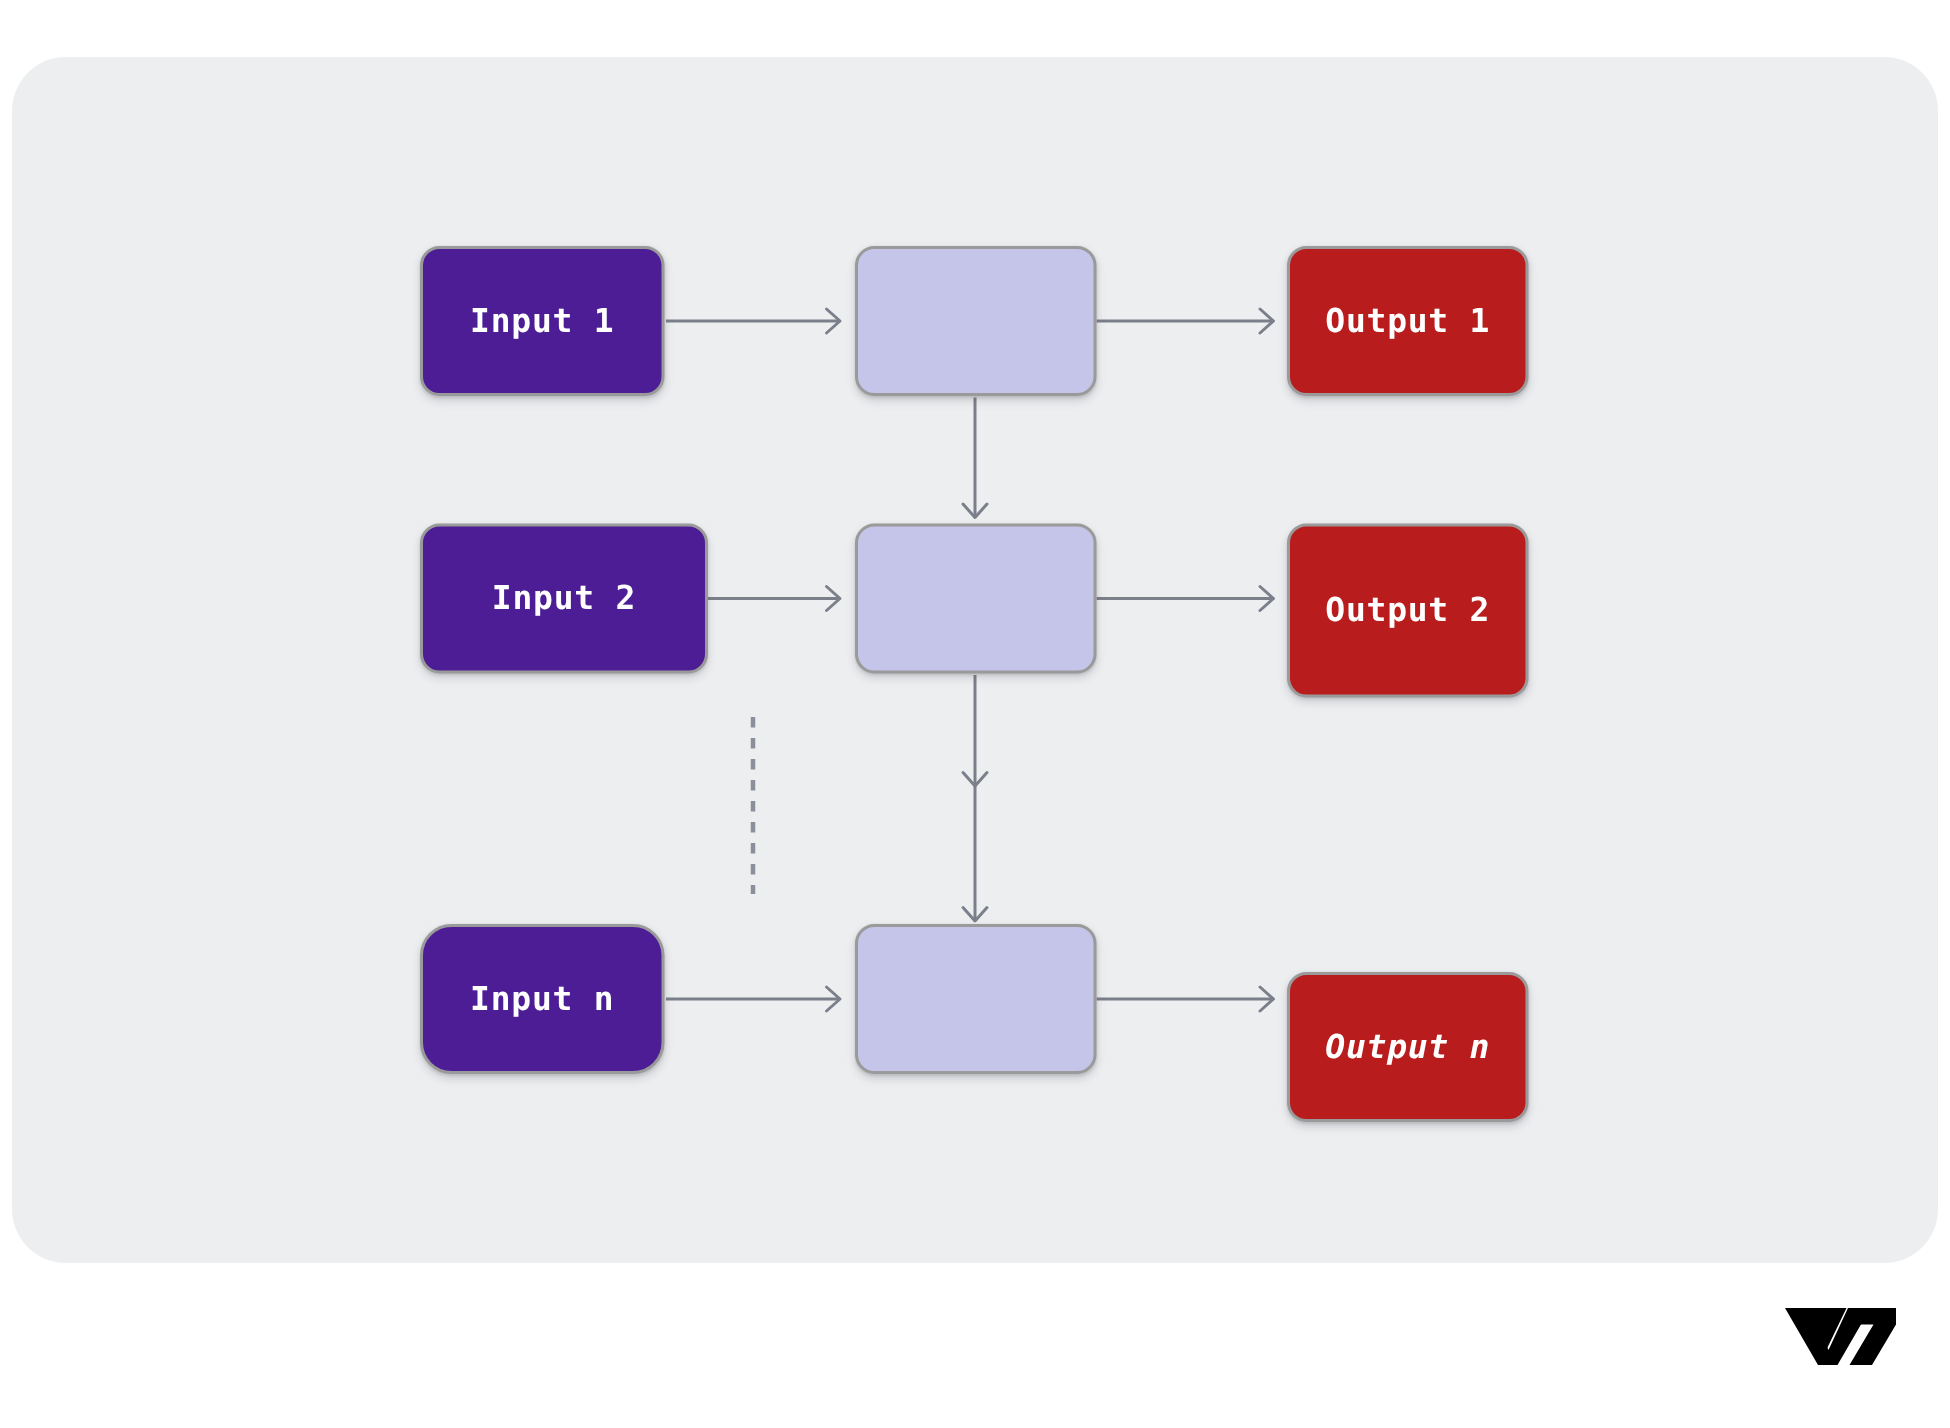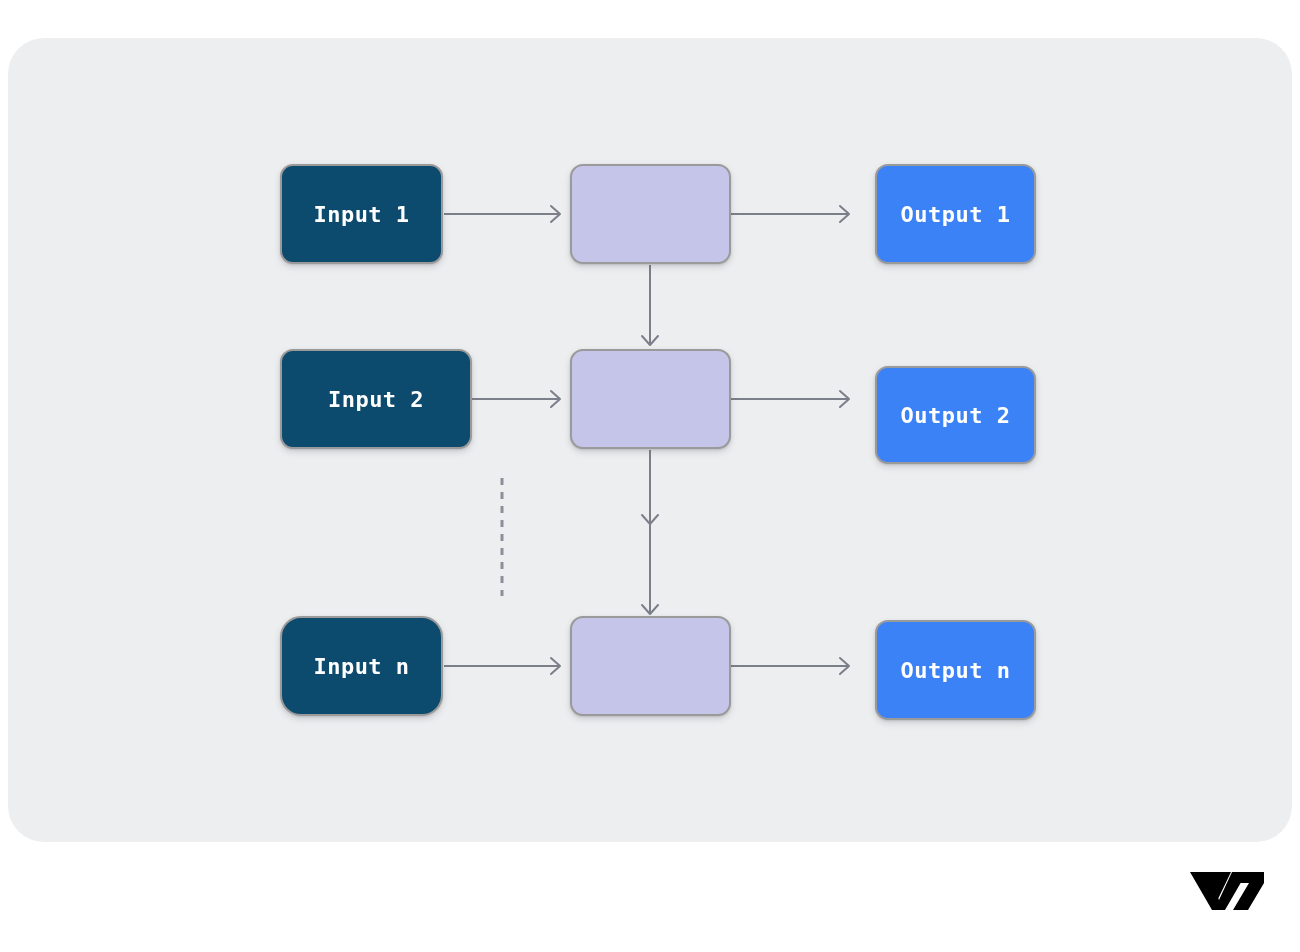--- a/index.html
+++ b/index.html
@@ -51,23 +51,23 @@
   }
   .node-label {
     font-family: "DejaVu Sans Mono", "Liberation Mono", monospace;
     font-size: 22px;
     font-weight: 700;
     letter-spacing: 0.5px;
     color: #ffffff;
     white-space: pre;
     user-select: none;
   }
-  .node.input  { background: #0c4a6e; }
+  .node.input  { background: #4c1d95; }
   .node.hidden-node { background: #c5c5ea; }
-  .node.output { background: #3b82f6; margin-left: 17px; }
+  .node.output { background: #b91c1c; }
 
   
   #v7-logo {
     position: absolute;
     left: 1188px;
     top: 866px;
     width: 78px;
     height: 46px;
   }
 </style>
@@ -127,31 +127,31 @@
 <div class="node output" style="left:858px; top:164px; width:161px; height:100px;">
   <span class="node-label">Output 1</span>
 </div>
 
 <div class="node input" style="left:280px; top:349px; width:192px; height:100px;">
   <span class="node-label">Input 2</span>
 </div>
 <div class="node hidden-node" style="left:570px; top:349px; width:161px; height:100px;">
   <span class="node-label"></span>
 </div>
-<div class="node output" style="left:858px; top:366px; width:161px; height:98px;">
+<div class="node output" style="left:858px; top:349px; width:161px; height:116px;">
   <span class="node-label">Output 2</span>
 </div>
 
 <div class="node input" style="left:280px; top:616px; width:163px; height:100px;border-radius:21px;">
   <span class="node-label">Input n</span>
 </div>
 <div class="node hidden-node" style="left:570px; top:616px; width:161px; height:100px;">
   <span class="node-label"></span>
 </div>
-<div class="node output" style="left:858px; top:620px; width:161px; height:100px;">
+<div class="node output" style="left:858px; top:648px; width:161px; height:100px;font-style:italic;">
   <span class="node-label">Output n</span>
 </div>
 
 <svg id="v7-logo" viewBox="0 0 78 46" xmlns="http://www.w3.org/2000/svg">
   <path d="M2 6 L17 6 L30 33 L43 6 L40 6 L40 6 Z" fill="#000000"></path>
   <path d="M2 6 L18 6 L31 34 L44 6 L59 6 L37 44 L24 44 Z" fill="#000000"></path>
   <path d="M45 6 L76 6 L76 17 L60 44 L45 44 L61 17 L45 17 Z" fill="#000000"></path>
 </svg>
 
 </body></html>

